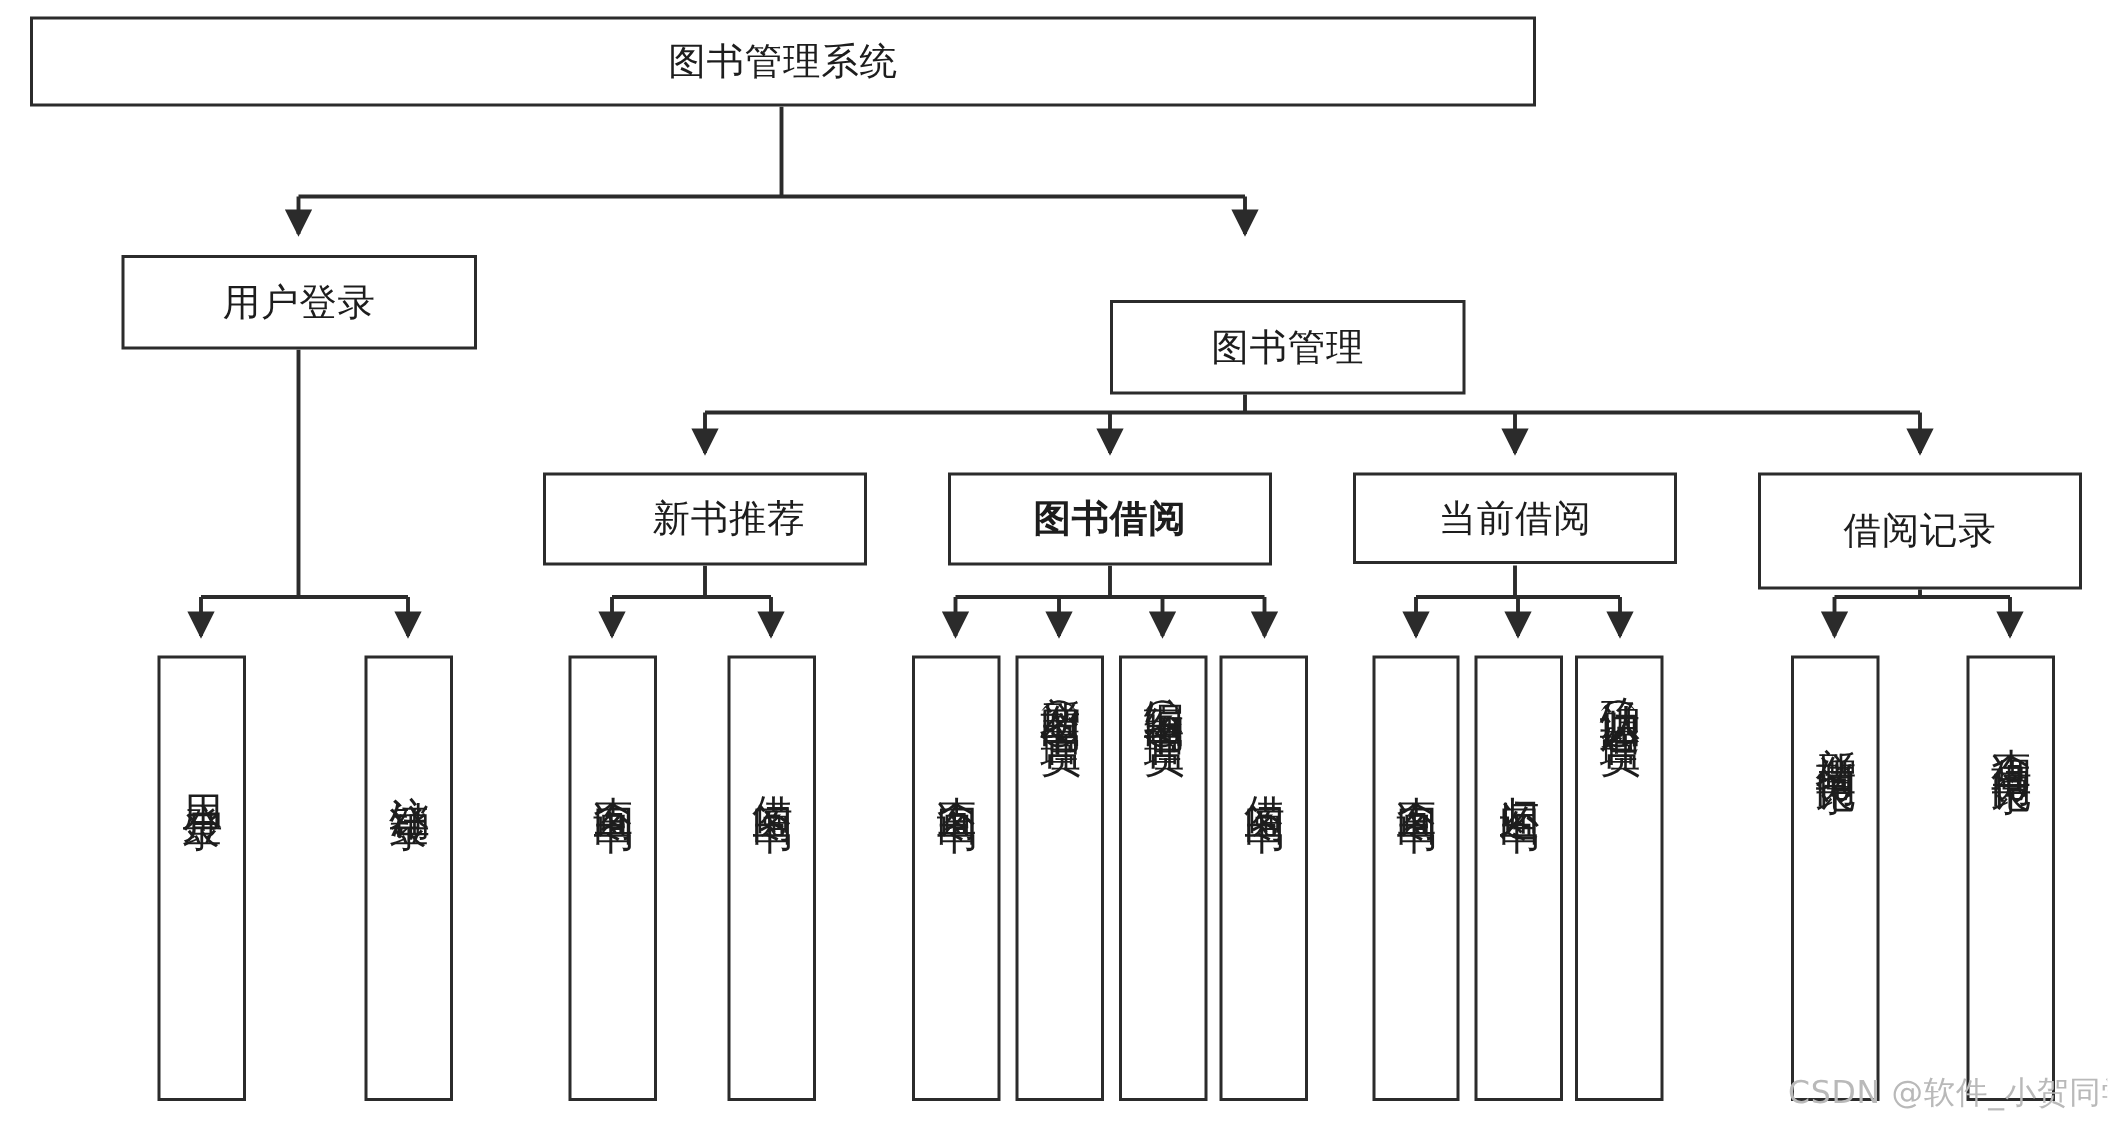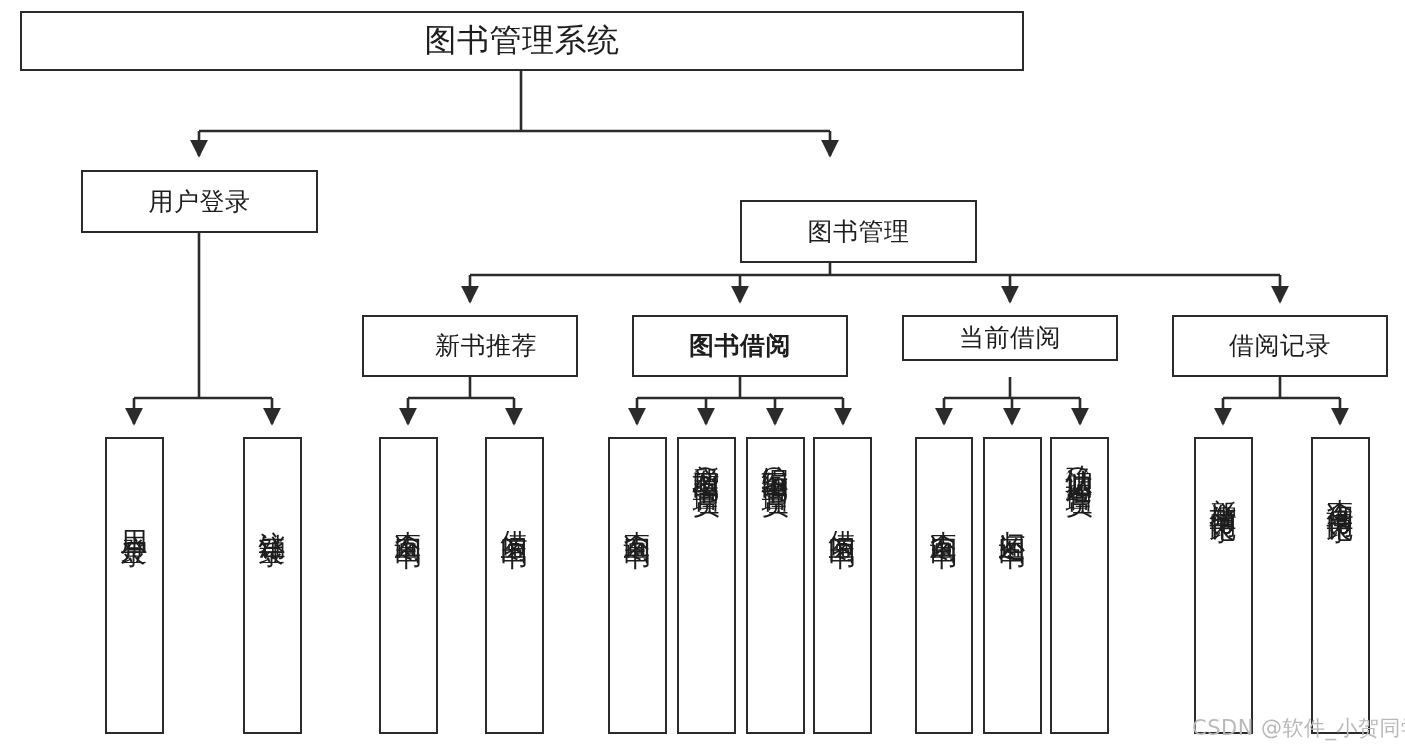--- a/index.html
+++ b/index.html
@@ -39,21 +39,21 @@
     display: block;
     line-height: 1.12;
     letter-spacing: 0.5px;
     white-space: nowrap;
   }
   
   .node.horiz .label {
     font-size: 25px;
   }
   .node.root .label {
-    font-size: 32px;
+    font-size: 25px;
   }
   
   .node.vert {
     align-items: flex-start;
     justify-content: center;
     padding-top: 0px;
   }
   .node.vert .label {
     writing-mode: vertical-rl;
     text-orientation: upright;
@@ -136,24 +136,24 @@
   <div class="node horiz" style="left:740px; top:170px; width:237px; height:63px;margin-top:30px;">
     <span class="label">图书管理</span>
   </div>
 
   <div class="node horiz" style="left:362px; top:315px; width:216px; height:62px;padding-left:32px;">
     <span class="label">新书推荐</span>
   </div>
   <div class="node horiz" style="left:632px; top:315px; width:216px; height:62px;font-weight:bold;">
     <span class="label">图书借阅</span>
   </div>
-  <div class="node horiz" style="left:902px; top:315px; width:216px; height:46px;">
+  <div class="node horiz" style="left:902px; top:315px; width:216px; height:61px;">
     <span class="label">当前借阅</span>
   </div>
-  <div class="node horiz" style="left:1172px; top:315px; width:216px; height:62px;">
+  <div class="node horiz" style="left:1172px; top:315px; width:216px; height:78px;">
     <span class="label">借阅记录</span>
   </div>
 
   <div class="node vert" style="left:105px; top:437px; width:59px; height:297px; padding-top:70px;">
     <span class="label">用户登录</span>
   </div>
   <div class="node vert" style="left:243px; top:437px; width:59px; height:297px; padding-top:70px;">
     <span class="label">注销登录</span>
   </div>
 

